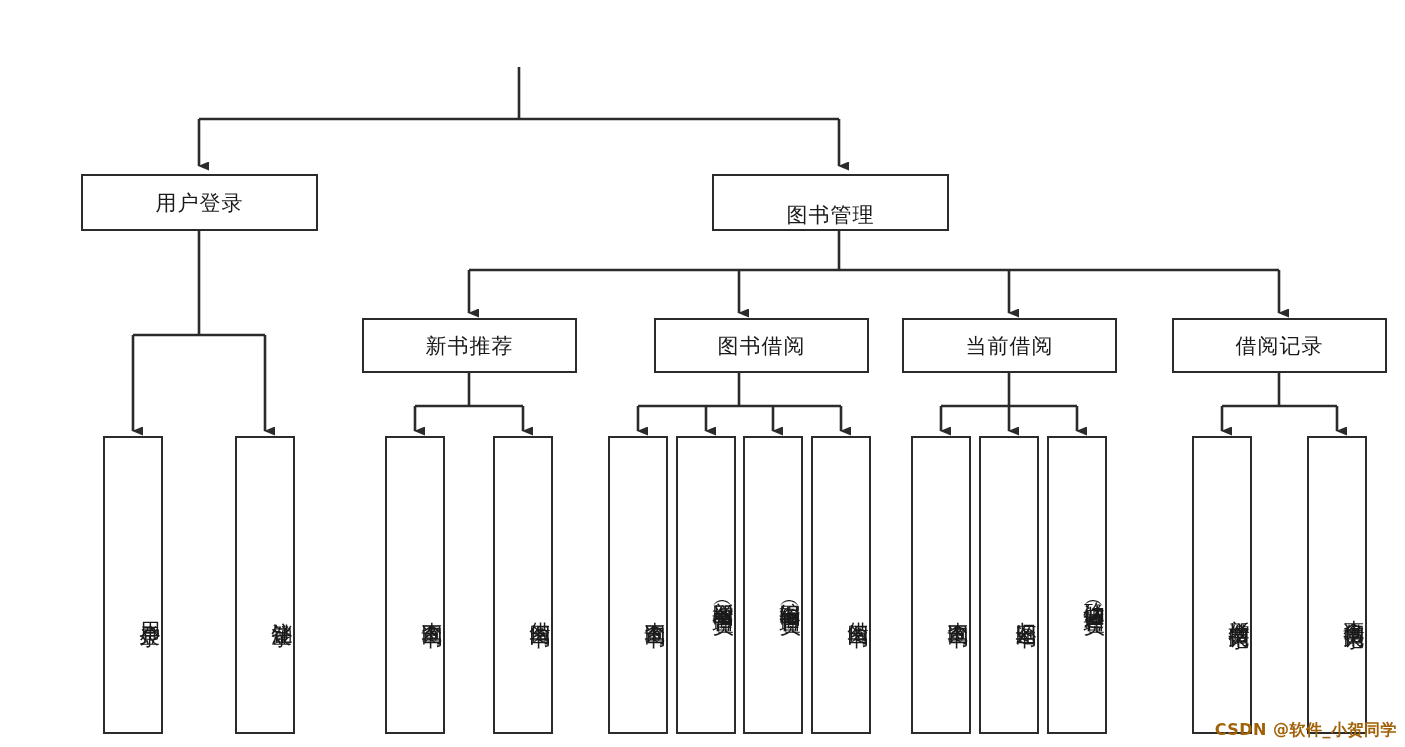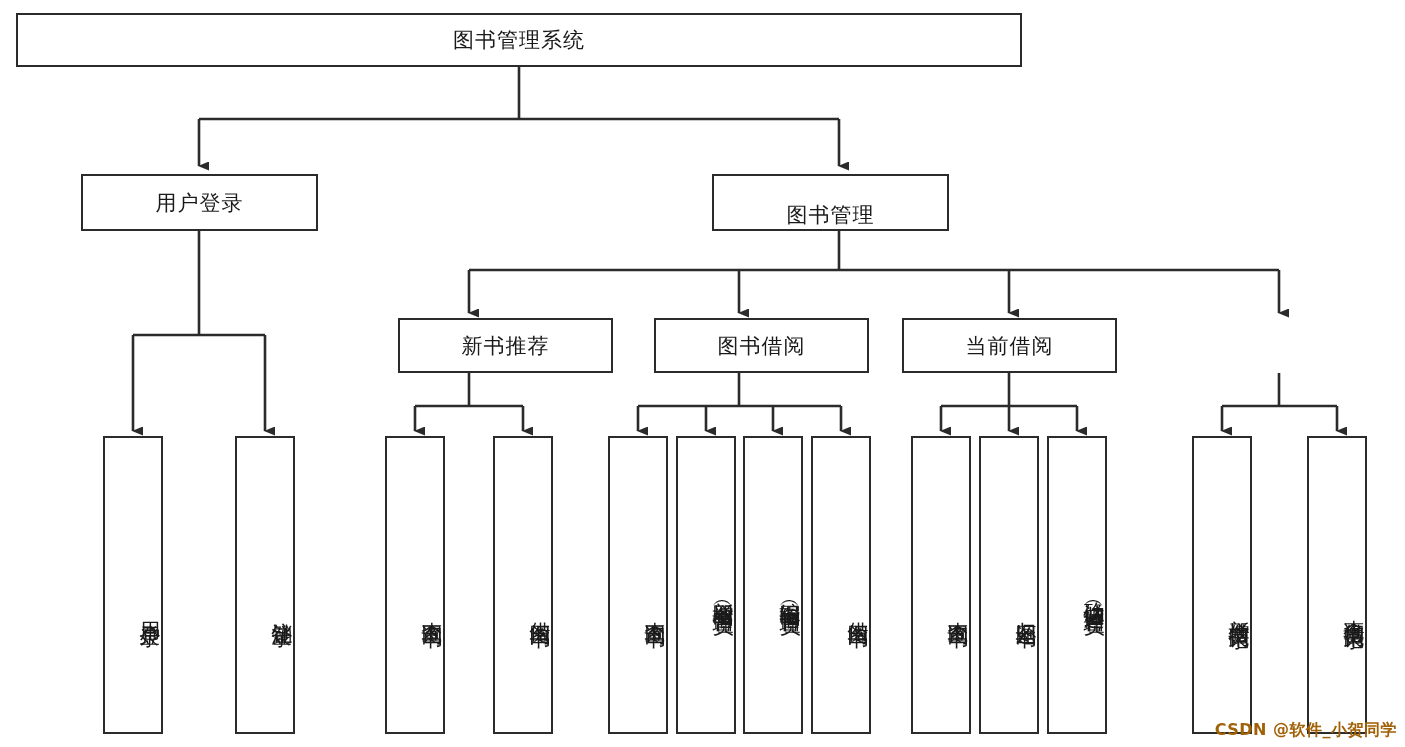--- a/index.html
+++ b/index.html
@@ -118,39 +118,39 @@
       <path d="M1009,406 L1009,431" marker-end="url(#arrow)"></path>
       <path d="M1077,406 L1077,431" marker-end="url(#arrow)"></path>
 
       <path d="M1279,373 L1279,406"></path>
       <path d="M1222,406 L1337,406"></path>
       <path d="M1222,406 L1222,431" marker-end="url(#arrow)"></path>
       <path d="M1337,406 L1337,431" marker-end="url(#arrow)"></path>
     </g>
   </svg>
 
-  <div class="node horiz" style="left:16px; top:13px; width:1006px; height:54px;">
-    <span class="node-label">图书管理系统</span>
-  </div>
 
   <div class="node horiz" style="left:81px; top:174px; width:237px; height:57px;">
     <span class="node-label">用户登录</span>
   </div>
   <div class="node horiz" style="left:712px; top:174px; width:237px; height:57px;align-items:flex-end;">
     <span class="node-label">图书管理</span>
   </div>
 
-  <div class="node horiz" style="left:362px; top:318px; width:215px; height:55px;margin-left:36px;">
+  <div class="node horiz" style="left:362px; top:318px; width:215px; height:55px;">
     <span class="node-label">新书推荐</span>
   </div>
   <div class="node horiz" style="left:632px; top:318px; width:215px; height:55px;margin-left:22px;">
     <span class="node-label">图书借阅</span>
   </div>
   <div class="node horiz" style="left:902px; top:318px; width:215px; height:55px;">
     <span class="node-label">当前借阅</span>
+  </div>
+  <div class="node horiz" style="left:1172px; top:318px; width:215px; height:55px;">
+    <span class="node-label">借阅记录</span>
   </div>
 
   <div class="node vert" style="left:103px; top:436px; width:60px; height:298px;">
     <span class="node-label">用户登录</span>
   </div>
   <div class="node vert" style="left:235px; top:436px; width:60px; height:298px;">
     <span class="node-label">注销登录</span>
   </div>
 
   <div class="node vert" style="left:385px; top:436px; width:60px; height:298px;">

